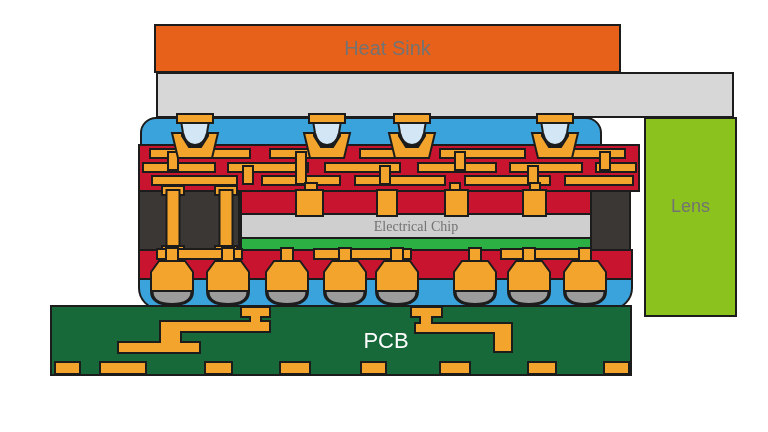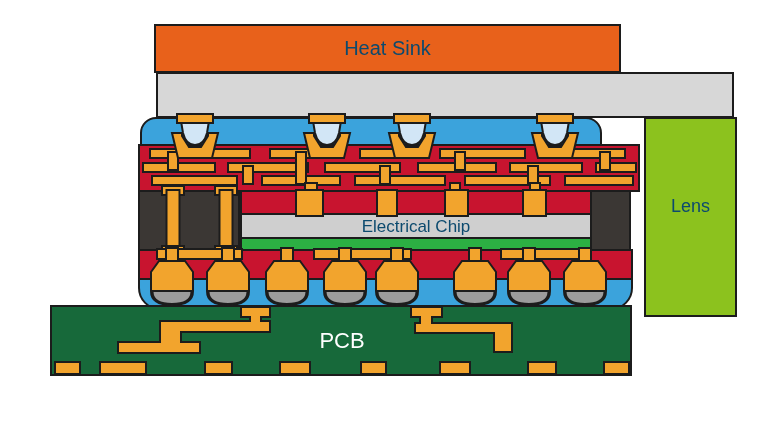--- a/index.html
+++ b/index.html
@@ -7,43 +7,43 @@
     --copper:#F2A42D; --substrate-red:#C8142F; --underfill-blue:#3BA3DC;
     --solder-blue:#D2E6F6; --mold-dark:#3B3734; --bond-green:#2CB043;
     --pcb-green:#17693A; --lens-green:#8CC21E; --solder-cap:#9C9C9C;
     --outline:#1C1C1C; --bg:#FFFFFF; --pcb-text:#FFFFFF;
   }
   html,body{margin:0;padding:0;}
   body{background:#fff;font-family:"Liberation Sans", sans-serif;}
   .canvas{position:relative;width:768px;height:432px;background:var(--bg);overflow:hidden;}
   .blk{position:absolute;box-sizing:border-box;border:2px solid var(--outline);}
   .lbl{position:absolute;display:flex;align-items:center;justify-content:center;
-       color:#0c4a6e;pointer-events:none;white-space:nowrap;}
+       color:#737373;pointer-events:none;white-space:nowrap;}
   .heat-sink{left:154px;top:24px;width:467px;height:49px;background:var(--heat-sink);}
   .spc{left:156px;top:72px;width:578px;height:46px;background:var(--chip-gray);}
   .lens{left:644px;top:117px;width:93px;height:200px;background:var(--lens-green);}
   .top-underfill{left:140px;top:117px;width:462px;height:30px;background:var(--underfill-blue);
        border-radius:16px 16px 0 0;}
   .top-rdl{left:138px;top:144px;width:502px;height:48px;background:var(--substrate-red);}
   .left-mold{left:138px;top:190px;width:102px;height:61px;background:var(--mold-dark);}
   .right-mold{left:590px;top:190px;width:41px;height:61px;background:var(--mold-dark);}
   .cavity-red{left:240px;top:190px;width:352px;height:26px;background:var(--substrate-red);}
   .elec-chip{left:240px;top:213px;width:352px;height:27px;background:var(--elec-chip);}
   .bond{left:240px;top:237px;width:352px;height:14px;background:var(--bond-green);}
   .bot-rdl{left:138px;top:249px;width:495px;height:31px;background:var(--substrate-red);}
   .bot-underfill{left:138px;top:278px;width:495px;height:32px;background:var(--underfill-blue);
        border-radius:0 0 22px 22px;}
   .pcb{left:50px;top:305px;width:582px;height:71px;background:var(--pcb-green);}
   .overlay{position:absolute;left:0;top:0;width:768px;height:432px;pointer-events:none;}
   .overlay *{vector-effect:non-scaling-stroke;}
   .lbl-heat{left:154px;top:24px;width:467px;height:49px;font-size:20px;}
   .lbl-spc{left:156px;top:72px;width:500px;height:46px;font-size:20px;}
-  .lbl-elec{left:240px;top:213px;width:352px;height:27px;font-size:17px;}
+  .lbl-elec{left:240px;top:213px;width:352px;height:27px;font-size:14px;font-family:Liberation Serif, serif;}
   .lbl-lens{left:644px;top:117px;width:93px;height:178px;font-size:18px;}
-  .lbl-pcb{left:52px;top:305px;width:580px;height:71px;font-size:22px;color:var(--pcb-text);}
+  .lbl-pcb{left:52px;top:305px;width:580px;height:71px;font-size:22px;color:var(--pcb-text);padding-left:44px;}
 </style>
 </head>
 <body>
 
 <div class="canvas">
 
   <div class="blk top-underfill"></div>
   <div class="blk bot-underfill"></div>
   <div class="blk heat-sink"></div>
   <div class="blk spc"></div>

